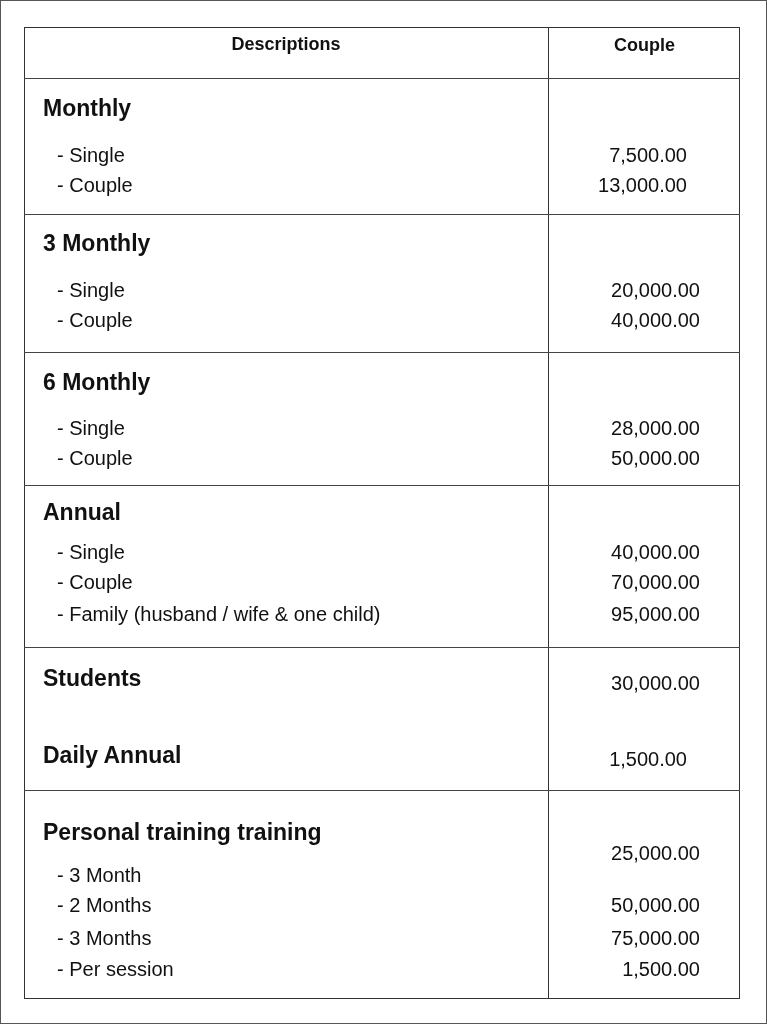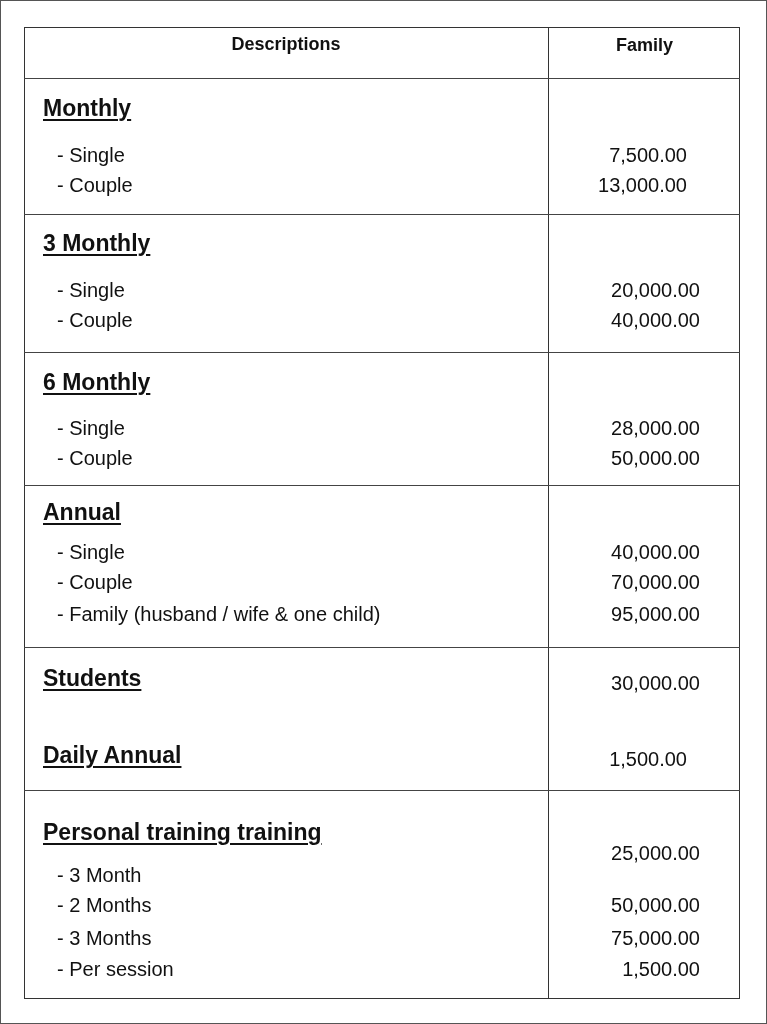--- a/index.html
+++ b/index.html
@@ -6,40 +6,40 @@
     body { width: 767px; height: 1024px; position: relative; overflow: hidden;
            font-family: "Liberation Sans", sans-serif; color: #111; }
     .frame { position: absolute; left: 0; top: 0; width: 765px; height: 1022px;
              border: 1px solid #555; }
     .table { position: absolute; left: 24px; top: 27px; width: 716px; height: 972px;
              border: 1px solid #333; box-sizing: border-box; }
     .vline { position: absolute; left: 548px; top: 27px; width: 1px; height: 972px; background: #333; }
     .hline { position: absolute; left: 24px; width: 716px; height: 1px; background: #444; }
     .hdr { position: absolute; font-weight: bold; font-size: 18px; text-align: center; }
     .cat { position: absolute; left: 43px; font-weight: bold; font-size: 23px;
-           text-decoration: underline; text-underline-offset: 3px; text-decoration-thickness: 2px; text-align: right; }
+           text-underline-offset: 3px; text-decoration-thickness: 2px; text-align: right; }
     .item { position: absolute; left: 57px; font-size: 20px; }
     .price { position: absolute; right: 67px; font-size: 20px; text-align: right; }
     .price.r2 { right: 80px; }
   </style>
 </head>
 <body>
 
 <div class="frame"></div>
 <div class="table"></div>
 <div class="vline"></div>
 <div class="hline" style="top:78px"></div>
 <div class="hline" style="top:214px"></div>
 <div class="hline" style="top:352px"></div>
 <div class="hline" style="top:485px"></div>
 <div class="hline" style="top:647px"></div>
 <div class="hline" style="top:790px"></div>
 
 <div class="hdr" style="left:24px;width:524px;top:34px">Descriptions</div>
-<div class="hdr" style="left:549px;width:191px;top:35px">Family</div>
+<div class="hdr" style="left:549px;width:191px;top:35px">Couple</div>
 
 <div class="cat" style="top:95px">Monthly</div>
 <div class="item" style="top:144px">- Single</div>
 <div class="price r2" style="top:144px">7,500.00</div>
 <div class="item" style="top:174px">- Couple</div>
 <div class="price r2" style="top:174px">13,000.00</div>
 
 <div class="cat" style="top:230px">3 Monthly</div>
 <div class="item" style="top:279px">- Single</div>
 <div class="price" style="top:279px">20,000.00</div>

